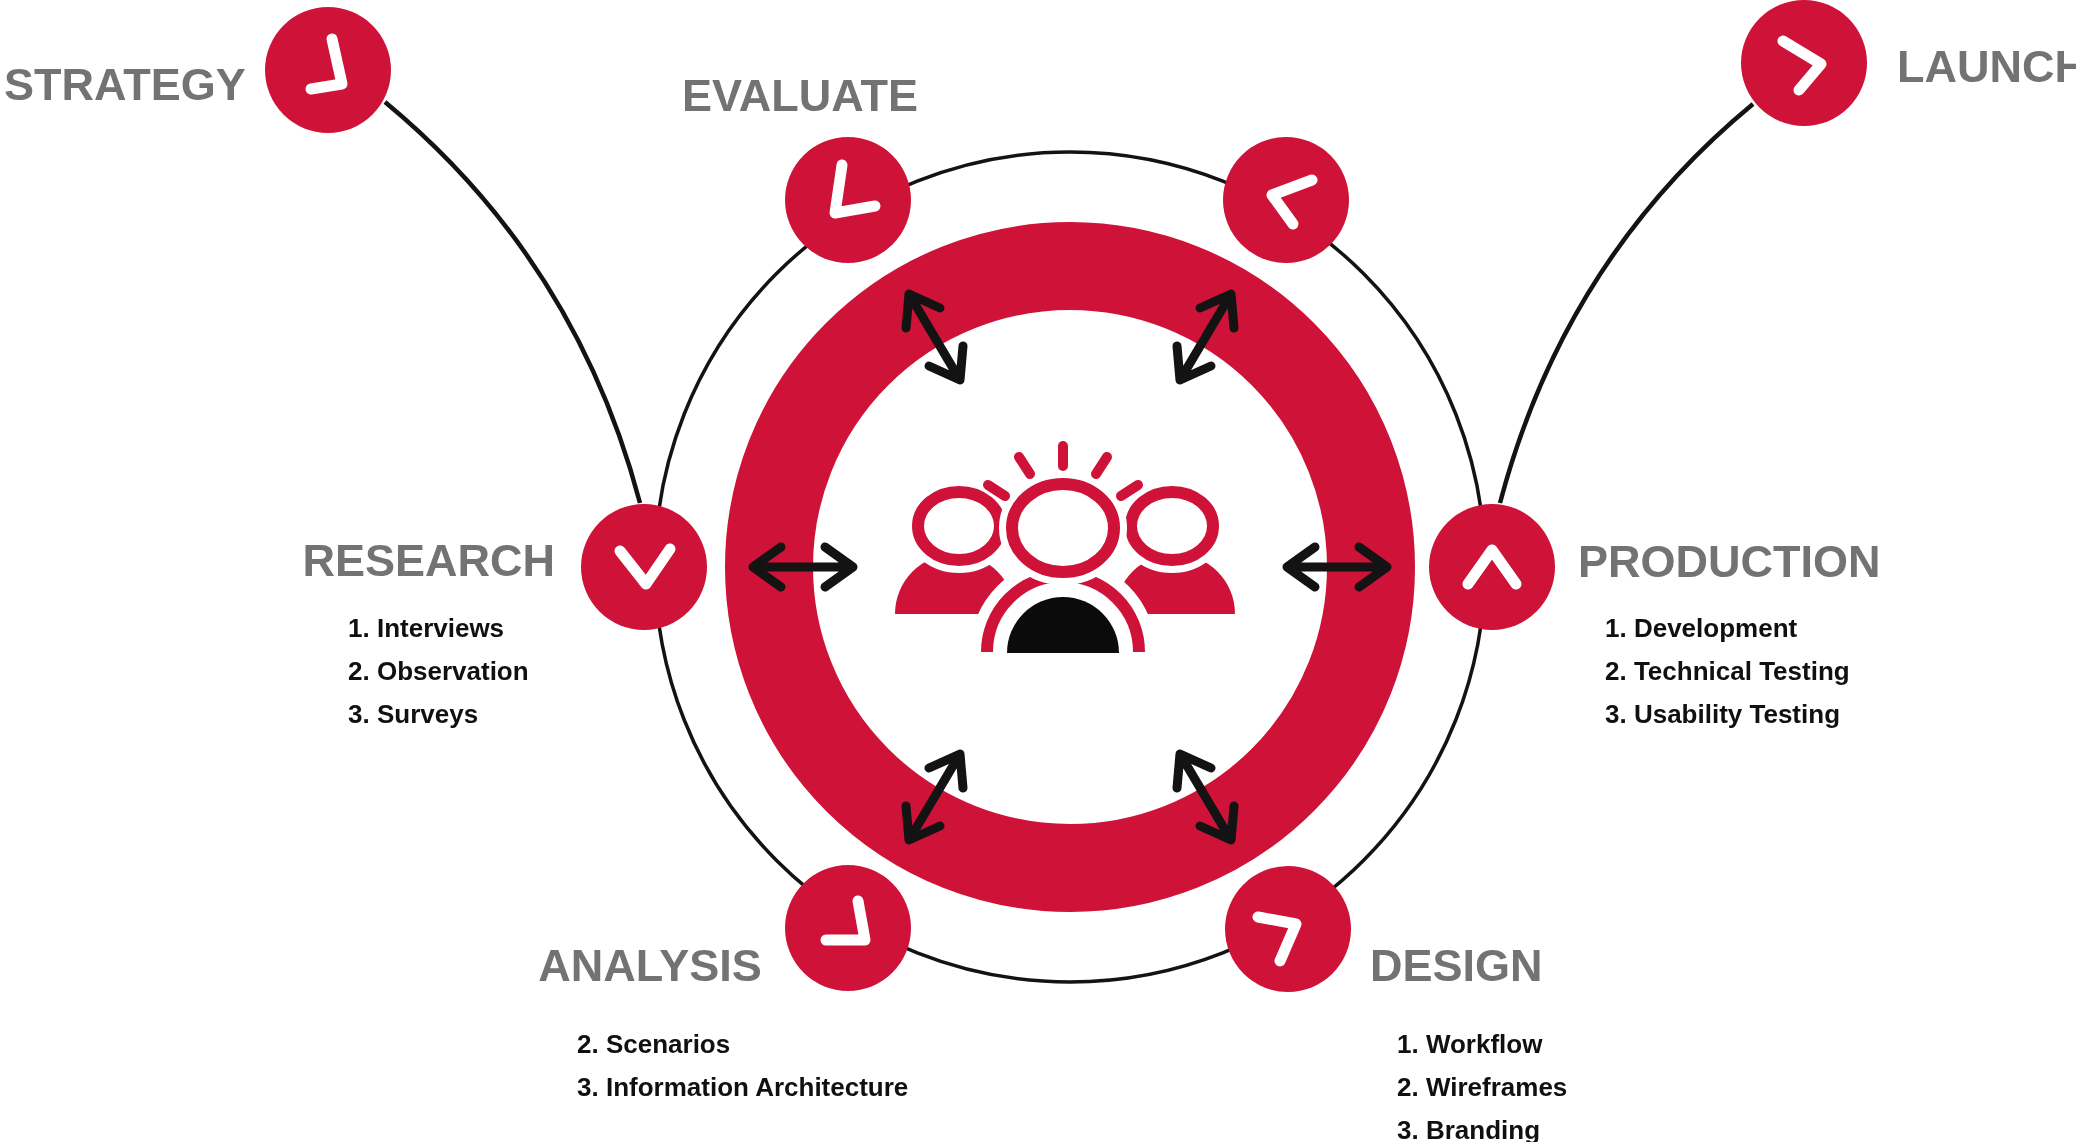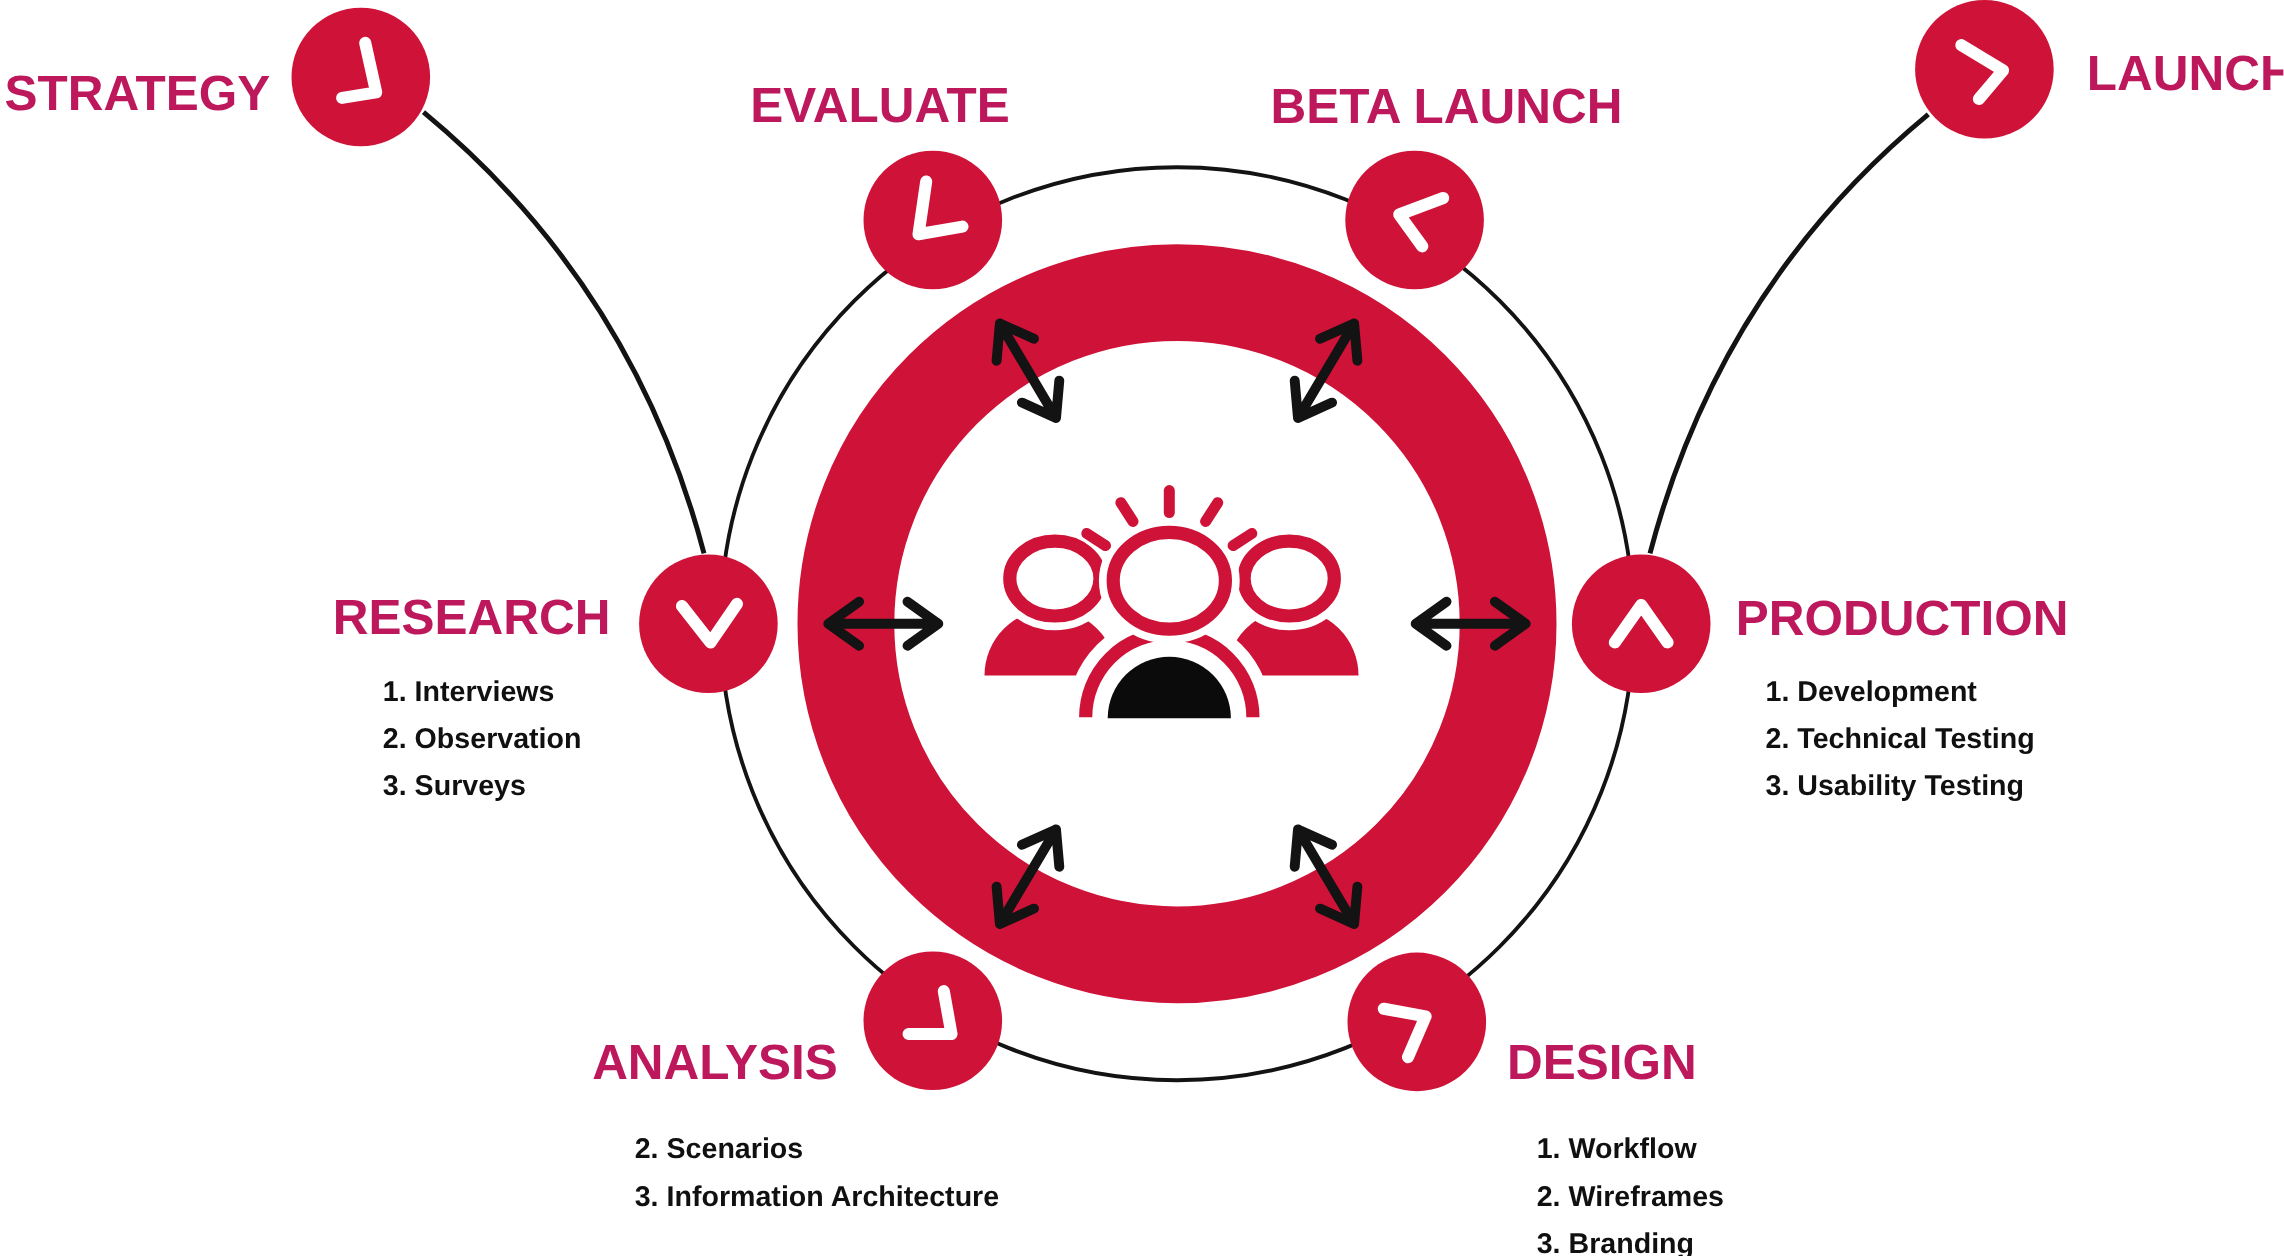--- a/index.html
+++ b/index.html
@@ -9,21 +9,21 @@
     background:#ffffff;
     font-family:"Liberation Sans", sans-serif;
     overflow:hidden;
   }
   .layer{position:absolute;inset:0;}
   .stage-title{
     position:absolute;
     font-weight:800;
     font-size:45px;
     letter-spacing:0px;
-    color:#be185d;
+    color:#737373;
     white-space:nowrap;
     transform:translateY(-50%);
   }
   .stage-title.centered{transform:translate(-50%,-50%);}
   .stage-title.right-anchored{transform:translate(-100%,-50%);}
   .stage-list{
     position:absolute;
     font-weight:700;
     font-size:26px;
     line-height:43px;
@@ -114,21 +114,20 @@
         <circle r="63" fill="#cf1237"></circle>
         <polyline points="-30,-12 8,-5 -8,32" fill="none" stroke="#fff" stroke-width="11" stroke-linecap="round" stroke-linejoin="round"></polyline>
       </g>
     </g>
   </svg>
 
   <div class="stage-title" style="left:4px;top:85px;">STRATEGY</div>
 
   <div class="stage-title centered" style="left:800px;top:96px;">EVALUATE</div>
 
-  <div class="stage-title centered" style="left:1315px;top:97px;">BETA LAUNCH</div>
 
   <div class="stage-title" style="left:1897px;top:67px;">LAUNCH</div>
 
   <div class="stage-title right-anchored" style="left:555px;top:561px;text-align:center;">RESEARCH</div>
 
   <div class="stage-title" style="left:1578px;top:562px;">PRODUCTION</div>
 
   <div class="stage-title centered" style="left:650px;top:966px;">ANALYSIS</div>
 
   <div class="stage-title" style="left:1370px;top:966px;">DESIGN</div>

